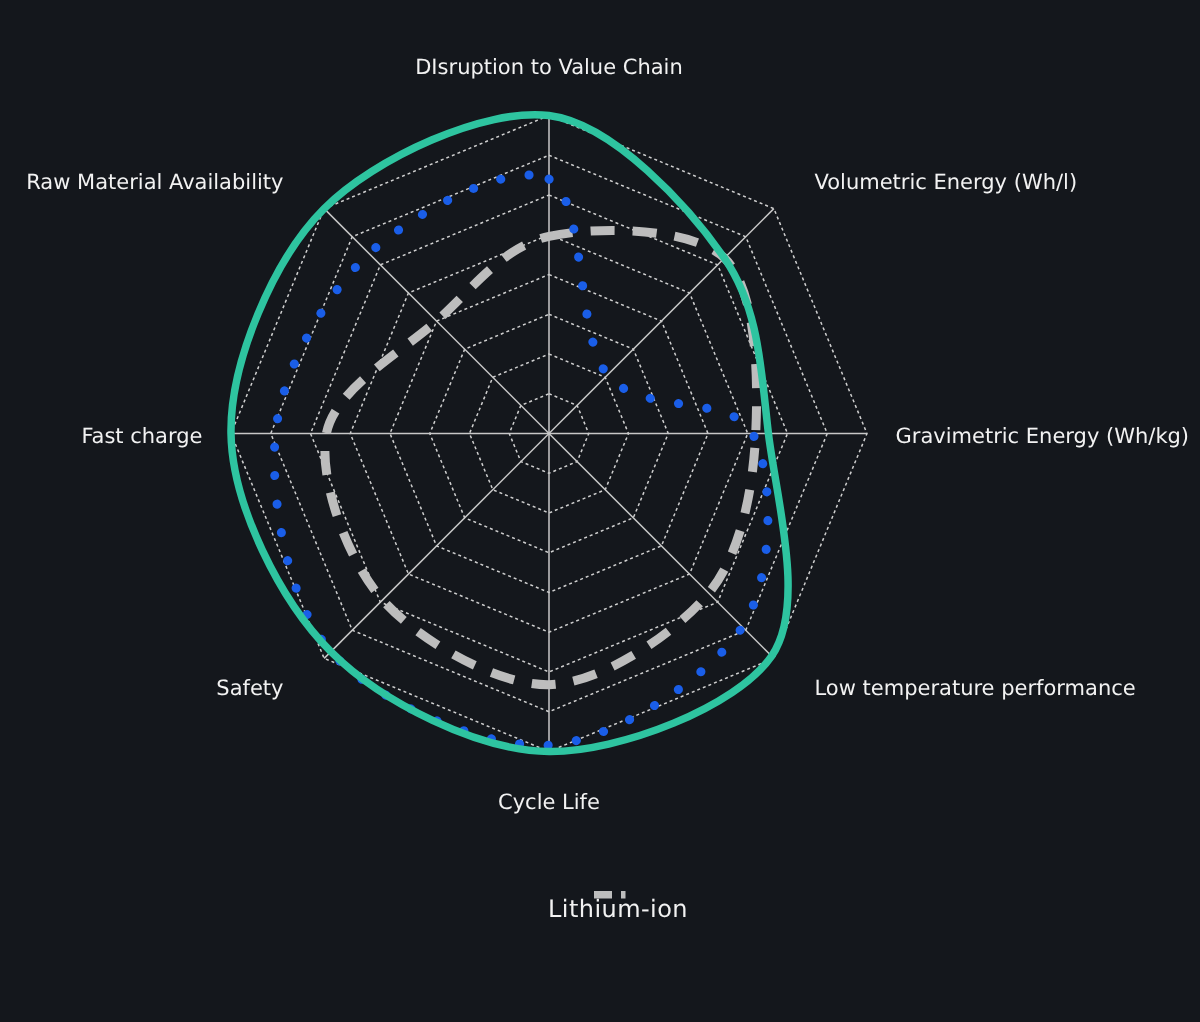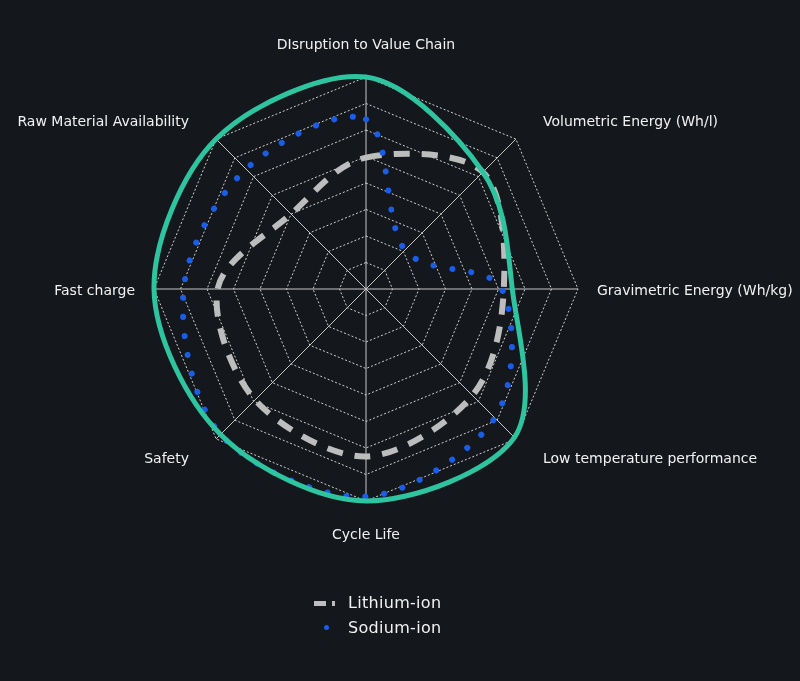--- a/index.html
+++ b/index.html
@@ -5,21 +5,21 @@
   html, body { margin: 0; padding: 0; }
   body {
     width: 800px; height: 681px; background: #14171c;
     font-family: "DejaVu Sans", sans-serif; overflow: hidden; position: relative;
   }
   #chart-svg { position: absolute; left: 0; top: 0; }
   .axis-label { fill: #f2f2f2; font-size: 14px; font-family: "DejaVu Sans", sans-serif; }
   .legend {
     position: absolute; left: 312px; top: 590px; width: 200px;
   }
-  .legend-item { display: flex; align-items: center; height: 25px; }
+  .legend-item { display: flex; align-items: center; height: 25px; flex-direction: column; }
   .legend-swatch { width: 28px; height: 12px; position: relative; margin-right: 8px; }
   .legend-text { color: #f2f2f2; font-size: 16px; font-family: "DejaVu Sans", sans-serif; letter-spacing: 0.3px; }
   .sw-li::before { content: ""; position: absolute; left: 2px; top: 4px; width: 12px; height: 5px; background: #bdbdbd; }
   .sw-li::after { content: ""; position: absolute; left: 20px; top: 4px; width: 3px; height: 5px; background: #bdbdbd; }
   .sw-na::before { content: ""; position: absolute; left: 12px; top: 3px; width: 5px; height: 5px; border-radius: 50%; background: #1a5ee8; }
   .sw-k::before { content: ""; position: absolute; left: 2px; top: 4px; width: 26px; height: 4px; background: #2ec4a0; }
 </style>
 </head>
 <body>
 
@@ -55,17 +55,13 @@
   <text class="axis-label" x="189" y="463" text-anchor="end">Safety</text>
   <text class="axis-label" x="135" y="295" text-anchor="end">Fast charge</text>
   <text class="axis-label" x="189" y="126" text-anchor="end">Raw Material Availability</text>
 </svg>
 
 <div class="legend">
   <div class="legend-item">
     <span class="legend-swatch sw-li"></span>
     <span class="legend-text">Lithium-ion</span>
   </div>
-  <div class="legend-item">
-    <span class="legend-swatch sw-na"></span>
-    <span class="legend-text">Sodium-ion</span>
-  </div>
 </div>
 
 </body></html>

